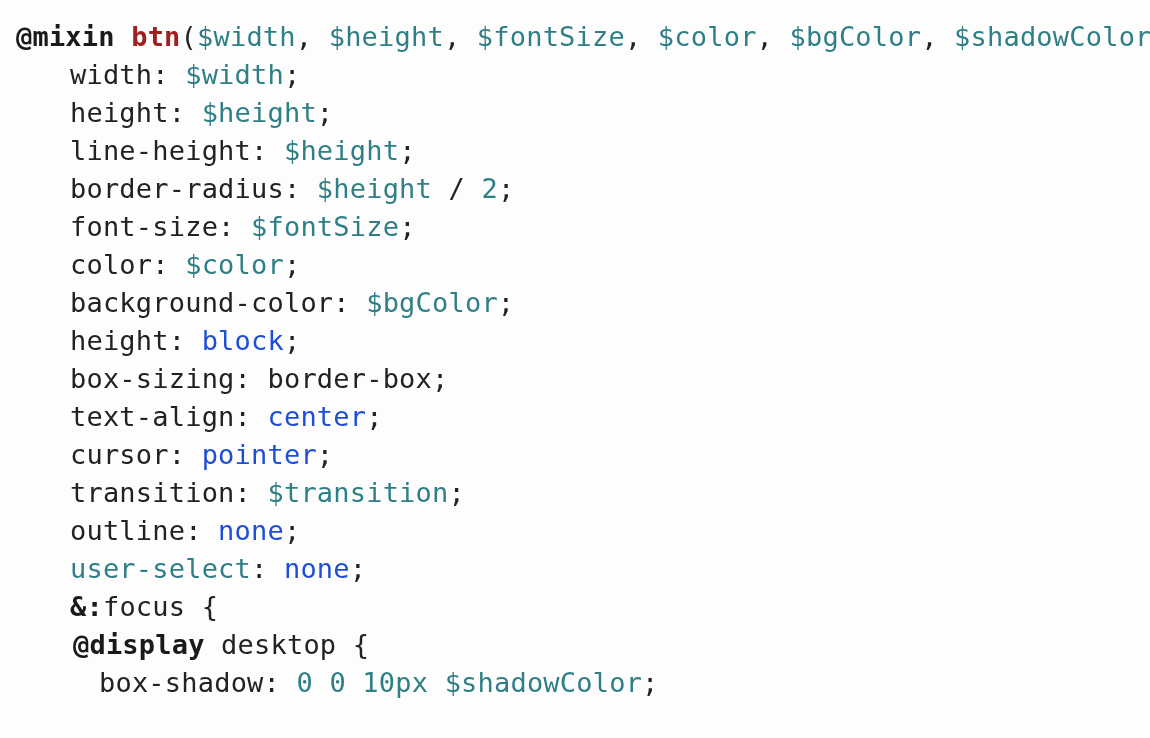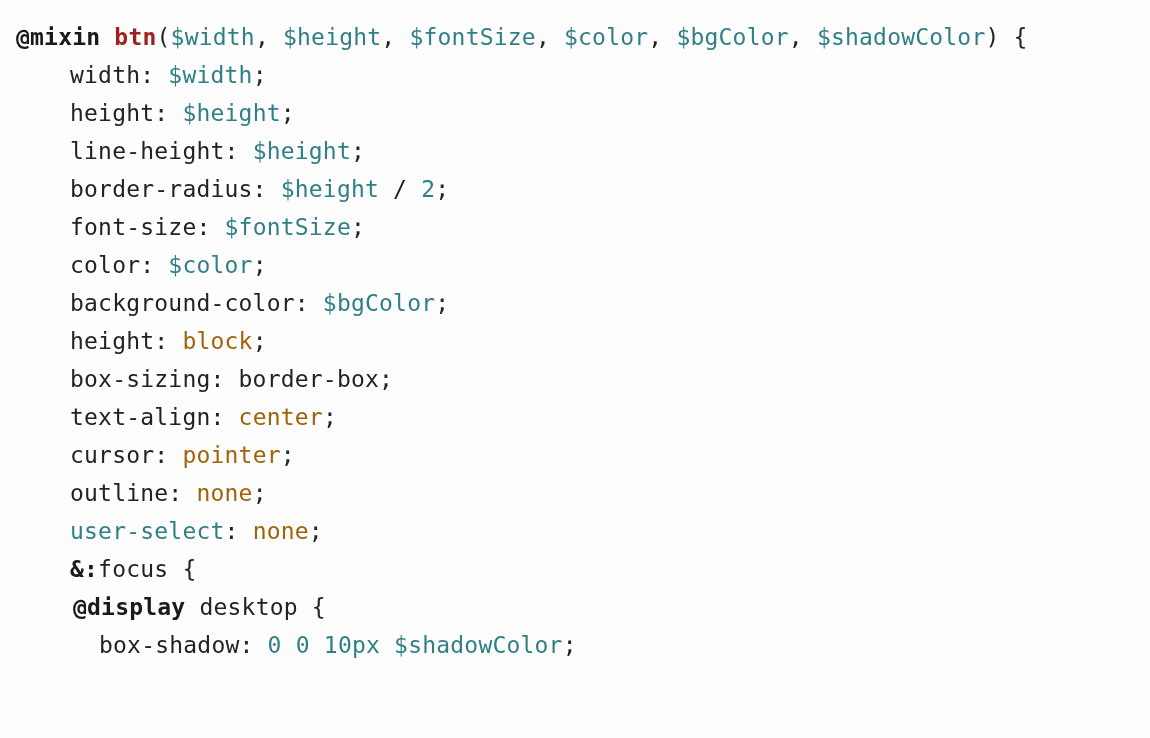--- a/index.html
+++ b/index.html
@@ -16,58 +16,59 @@
   #code-block {
     box-sizing: border-box;
     width: 1150px;
     height: 738px;
     background: #fdfdfd;
     padding: 18px 0 0 0;
   }
   .code-line {
     height: 38px;
     line-height: 38px;
-    font-size: 23px;
+    font-size: 27px;
     letter-spacing: 0.2px;
     white-space: pre;
     color: #222222;
   }
   
   .ind0 { padding-left: 16px; }
   .ind1 { padding-left: 70px; }
   .ind2 { padding-left: 73px; }
   .ind3 { padding-left: 99px; }
 
   
   .tok-plain    { color: #222222; }
   .tok-prop     { color: #222222; }
   .tok-punct    { color: #222222; }
   .tok-atrule   { color: #1a1a1a; font-weight: bold; }
   .tok-amp      { color: #1a1a1a; font-weight: bold; }
   .tok-selector { color: #222222; margin-top: 22px; }
   .tok-func     { color: #a02020; font-weight: bold; }
   .tok-var      { color: #2f7f87; }
   .tok-num      { color: #2f7f87; }
-  .tok-keyword  { color: #a16207; }
+  .tok-keyword  { color: #1d4ed8; }
   .tok-propteal { color: #2f7f87; }
 </style>
 </head>
 <body>
 
 <div id="code-block">
     <div class="code-line ind0"><span class="tok-atrule">@mixin</span><span class="tok-plain"> </span><span class="tok-func">btn</span><span class="tok-punct">(</span><span class="tok-var">$width</span><span class="tok-punct">, </span><span class="tok-var">$height</span><span class="tok-punct">, </span><span class="tok-var">$fontSize</span><span class="tok-punct">, </span><span class="tok-var">$color</span><span class="tok-punct">, </span><span class="tok-var">$bgColor</span><span class="tok-punct">, </span><span class="tok-var">$shadowColor</span><span class="tok-punct">) {</span></div>
     <div class="code-line ind1"><span class="tok-prop">width: </span><span class="tok-var">$width</span><span class="tok-punct">;</span></div>
     <div class="code-line ind1"><span class="tok-prop">height: </span><span class="tok-var">$height</span><span class="tok-punct">;</span></div>
     <div class="code-line ind1"><span class="tok-prop">line-height: </span><span class="tok-var">$height</span><span class="tok-punct">;</span></div>
     <div class="code-line ind1"><span class="tok-prop">border-radius: </span><span class="tok-var">$height</span><span class="tok-punct"> / </span><span class="tok-num">2</span><span class="tok-punct">;</span></div>
     <div class="code-line ind1"><span class="tok-prop">font-size: </span><span class="tok-var">$fontSize</span><span class="tok-punct">;</span></div>
     <div class="code-line ind1"><span class="tok-prop">color: </span><span class="tok-var">$color</span><span class="tok-punct">;</span></div>
     <div class="code-line ind1"><span class="tok-prop">background-color: </span><span class="tok-var">$bgColor</span><span class="tok-punct">;</span></div>
     <div class="code-line ind1"><span class="tok-prop">height: </span><span class="tok-keyword">block</span><span class="tok-punct">;</span></div>
     <div class="code-line ind1"><span class="tok-prop">box-sizing: border-box;</span></div>
     <div class="code-line ind1"><span class="tok-prop">text-align: </span><span class="tok-keyword">center</span><span class="tok-punct">;</span></div>
     <div class="code-line ind1"><span class="tok-prop">cursor: </span><span class="tok-keyword">pointer</span><span class="tok-punct">;</span></div>
+    <div class="code-line ind1"><span class="tok-prop">transition: </span><span class="tok-var">$transition</span><span class="tok-punct">;</span></div>
     <div class="code-line ind1"><span class="tok-prop">outline: </span><span class="tok-keyword">none</span><span class="tok-punct">;</span></div>
     <div class="code-line ind1"><span class="tok-propteal">user-select</span><span class="tok-punct">: </span><span class="tok-keyword">none</span><span class="tok-punct">;</span></div>
     <div class="code-line ind1"><span class="tok-amp">&amp;:</span><span class="tok-selector">focus {</span></div>
     <div class="code-line ind2"><span class="tok-atrule">@display</span><span class="tok-plain"> desktop {</span></div>
     <div class="code-line ind3"><span class="tok-prop">box-shadow: </span><span class="tok-num">0</span><span class="tok-punct"> </span><span class="tok-num">0</span><span class="tok-punct"> </span><span class="tok-num">10px</span><span class="tok-punct"> </span><span class="tok-var">$shadowColor</span><span class="tok-punct">;</span></div>
   </div>
 
 </body></html>

